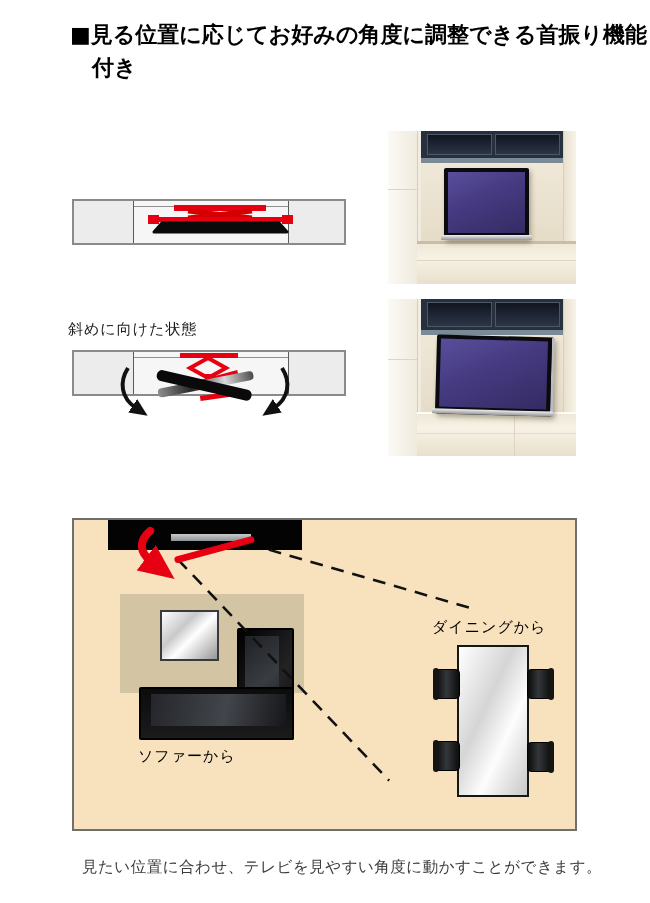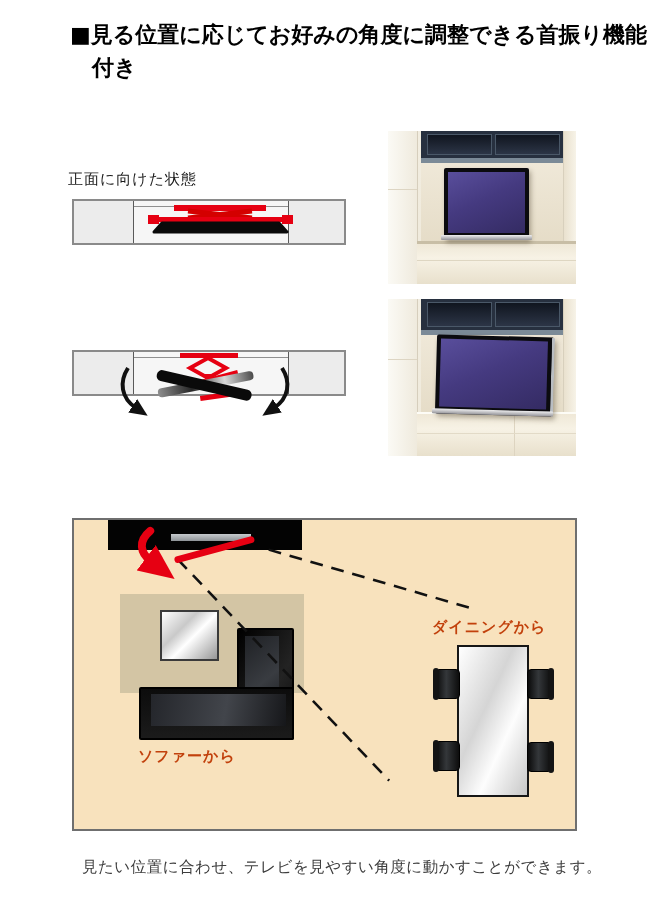--- a/index.html
+++ b/index.html
@@ -93,37 +93,36 @@
             border:2px solid #161616; box-sizing:border-box; }
   .chair { position:absolute; width:25px; height:30px;
            background:linear-gradient(90deg,#0a0a0a,#34373a 45%,#0d0d0d);
            border:1px solid #000; border-radius:4px; box-sizing:border-box; }
   .chair::before { content:""; position:absolute; top:-2px; bottom:-2px; width:6px;
            background:#141414; border-radius:3px; }
   .chair-left::before  { left:-3px; }
   .chair-right::before { right:-3px; }
   #chair-lt { left:361px; top:149px; } #chair-lb { left:361px; top:221px; }
   #chair-rt { left:453px; top:149px; } #chair-rb { left:453px; top:222px; }
-  .room-label { position:absolute; font-size:15px; color:#c2410c; letter-spacing:1px;font-weight:bold; }
+  .room-label { position:absolute; font-size:15px; color:#000000; letter-spacing:1px; }
   #label-dining { left:358px; top:98px; }
   #label-sofa   { left:64px;  top:227px; }
   .room-overlay { position:absolute; left:0; top:0; width:100%; height:100%; pointer-events:none; }
 
   
   .caption { position:absolute; left:70px; top:845px; margin:12px; font-size:15.5px;
              color:#3c3c3c; letter-spacing:0.5px; }
 </style>
 </head>
 <body>
 
 <div class="page">
 
   <h1 class="heading">■見る位置に応じてお好みの角度に調整できる首振り機能付き</h1>
 
-  <div class="state-label" id="label-front">正面に向けた状態</div>
 
   <div class="cab" id="cab-front">
     <div class="cab-mid">
       <div class="cab-rail"></div>
     </div>
   </div>
   <svg class="mech" id="mech-front" viewBox="0 0 145 32">
     <g>
       <rect x="26" y="1" width="92" height="6" fill="#e60012"></rect>
       <line x1="40" y1="7" x2="104" y2="14" stroke="#d40000" stroke-width="5"></line>
@@ -144,20 +143,21 @@
     <div class="ph-niche"></div>
     <div class="ph-door"></div>
     <div class="ph-right"></div>
     <div class="ph-base"></div>
     <div class="ph-tv" id="tv-front">
       <div class="ph-screen"></div>
       <div class="ph-tv-strip"></div>
     </div>
   </div>
 
+  <div class="state-label" id="label-angled">斜めに向けた状態</div>
 
   <div class="cab" id="cab-angled">
     <div class="cab-mid">
       <div class="cab-rail"></div>
     </div>
   </div>
   <svg class="mech" id="mech-angled" viewBox="0 0 175 65">
     <defs>
       <marker id="blackhead" markerWidth="4.5" markerHeight="4" refX="1" refY="2" orient="auto">
         <path d="M0,0 L4.5,2 L0,4 z" fill="#111"></path>

